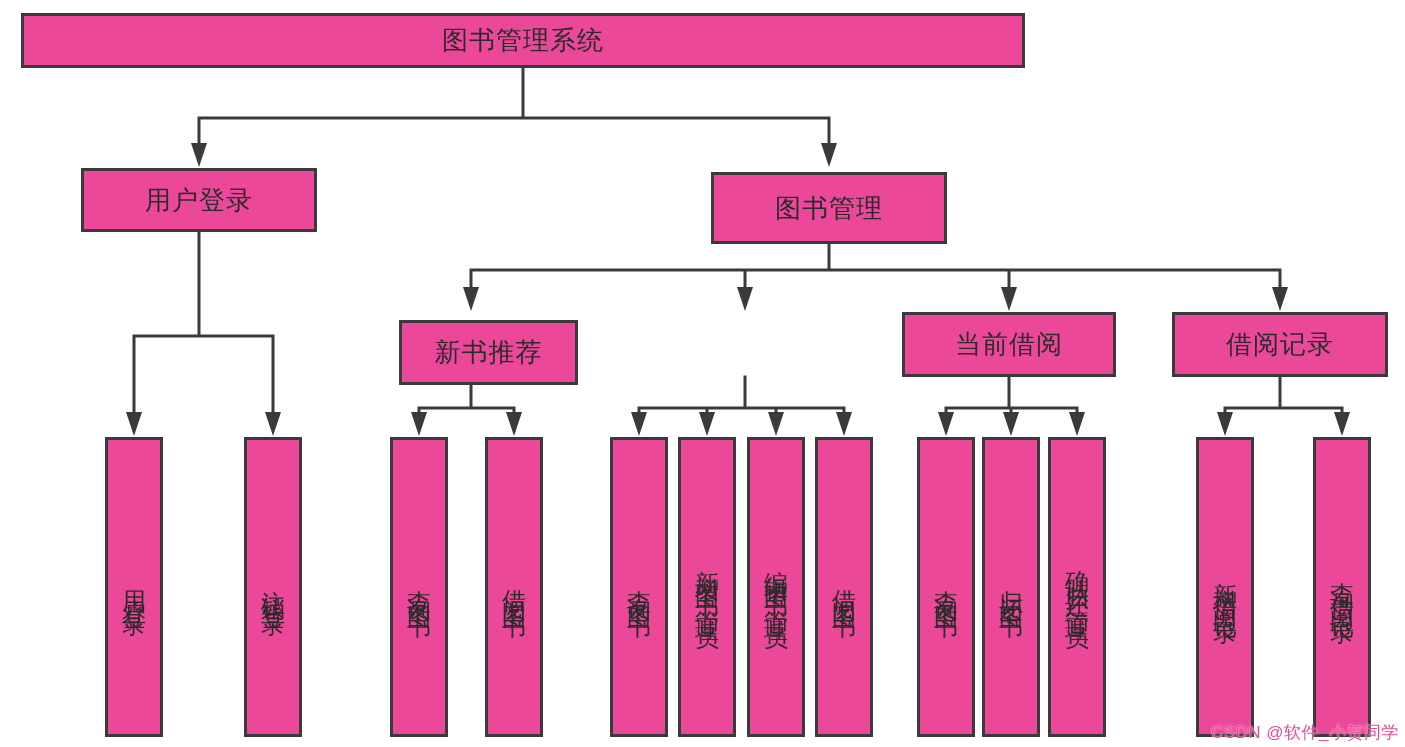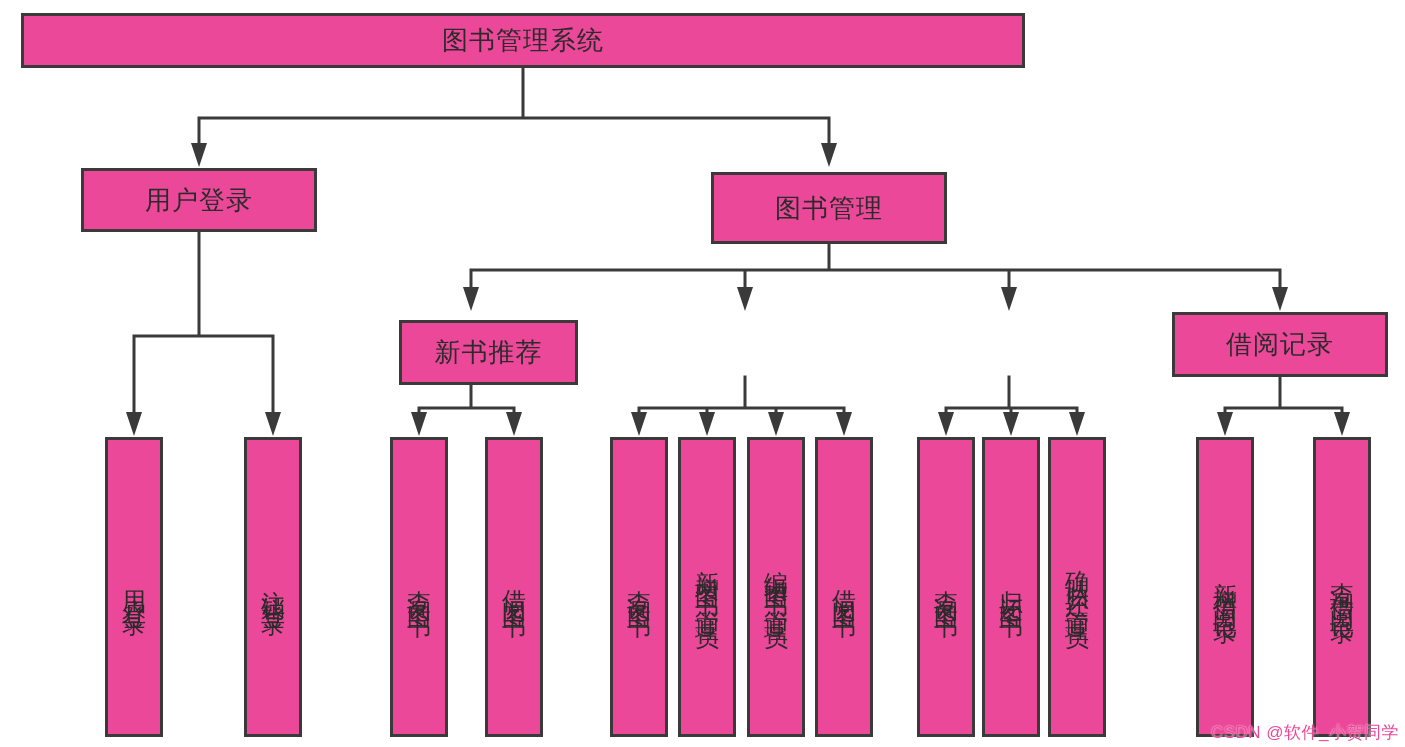--- a/index.html
+++ b/index.html
@@ -92,20 +92,23 @@
   <div class="node hbox" style="left:81px;top:168px;width:236px;height:64px;">
     <span>用户登录</span>
   </div>
   <div class="node hbox" style="left:711px;top:172px;width:236px;height:72px;">
     <span>图书管理</span>
   </div>
 
   <div class="node hbox" style="left:363px;top:320px;width:179px;height:65px;margin-left:36px;">
     <span>新书推荐</span>
   </div>
+  <div class="node hbox" style="left:902px;top:312px;width:214px;height:65px;">
+    <span>当前借阅</span>
+  </div>
   <div class="node hbox" style="left:1172px;top:312px;width:216px;height:65px;">
     <span>借阅记录</span>
   </div>
 
   <div class="node vbox" style="left:105px;">
     <span class="vtext">用户登录</span>
   </div>
   <div class="node vbox" style="left:244px;">
     <span class="vtext">注销登录</span>
   </div>

